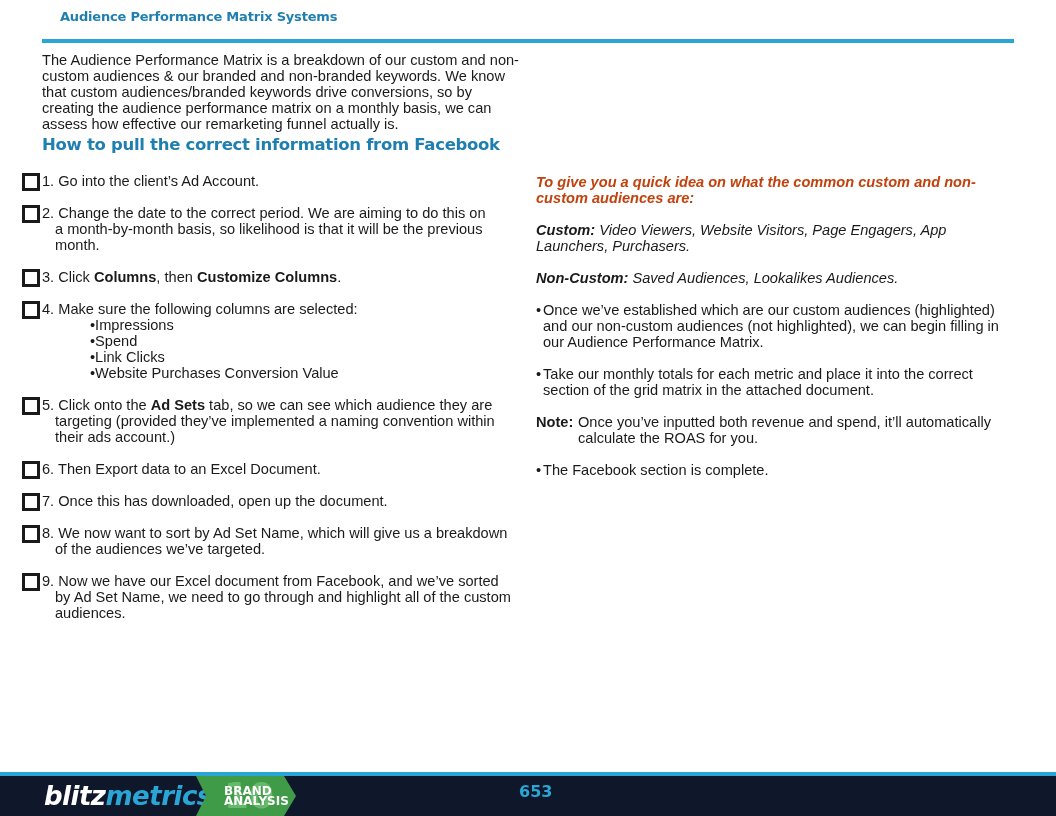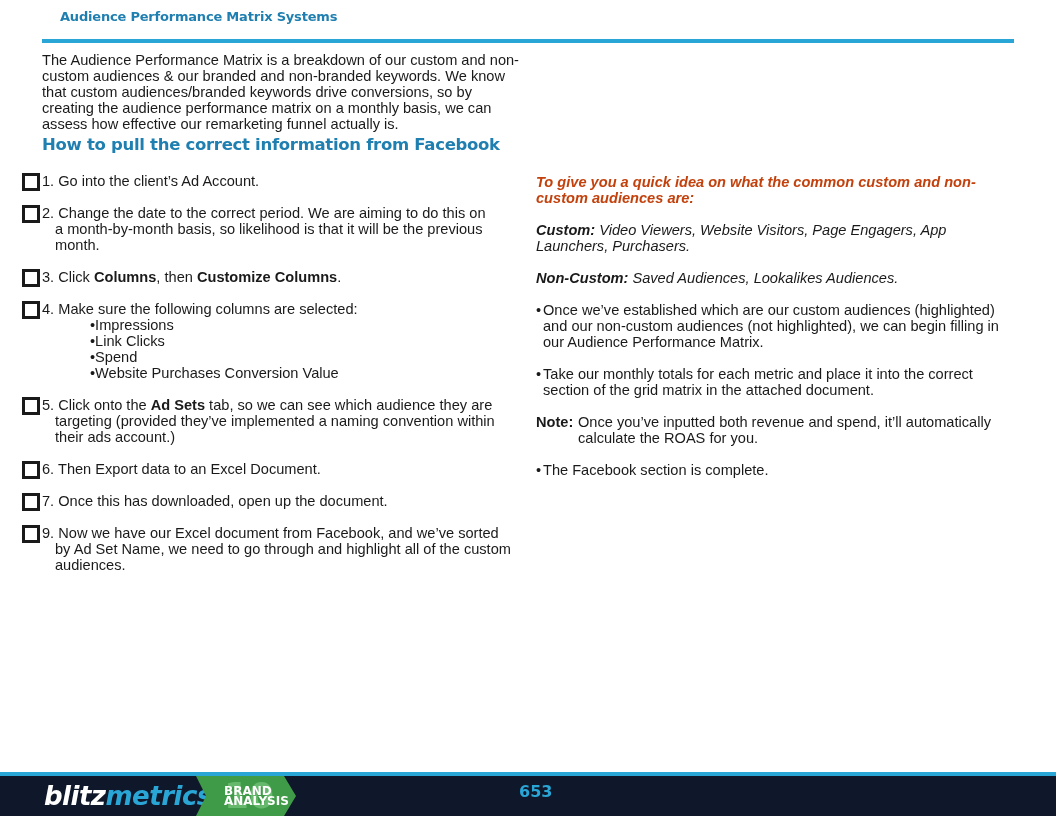--- a/index.html
+++ b/index.html
@@ -100,37 +100,42 @@
   </div>
   <div class="step">
     <span class="checkbox"></span>
     <span class="line1"><span>3.</span> <span>Click </span><b>Columns</b><span>, then </span><b>Customize Columns</b><span>.</span></span>
   </div>
   <div class="step">
     <span class="checkbox"></span>
     <span class="line1"><span>4.</span> <span>Make sure the following columns are selected:</span></span>
     <ul class="sublist">
       <li>Impressions</li>
+      <li>Spend</li>
       <li>Link Clicks</li>
-      <li>Spend</li>
       <li>Website Purchases Conversion Value</li>
     </ul>
   </div>
   <div class="step">
     <span class="checkbox"></span>
     <span class="line1"><span>5.</span> <span>Click onto the </span><b>Ad Sets</b><span> tab, so we can see which audience they are</span></span>
     <span class="cont">targeting (provided they’ve implemented a naming convention within their ads account.)</span>
   </div>
   <div class="step">
     <span class="checkbox"></span>
     <span class="line1"><span>6.</span> <span>Then Export data to an Excel Document.</span></span>
   </div>
   <div class="step">
     <span class="checkbox"></span>
     <span class="line1"><span>7.</span> <span>Once this has downloaded, open up the document.</span></span>
+  </div>
+  <div class="step">
+    <span class="checkbox"></span>
+    <span class="line1"><span>8.</span> <span>We now want to sort by Ad Set Name, which will give us a breakdown</span></span>
+    <span class="cont">of the audiences we’ve targeted.</span>
   </div>
   <div class="step">
     <span class="checkbox"></span>
     <span class="line1"><span>9.</span> <span>Now we have our Excel document from Facebook, and we’ve sorted</span></span>
     <span class="cont">by Ad Set Name, we need to go through and highlight all of the custom audiences.</span>
   </div>
 </div>
 
 <div class="right">
   <div class="orange-note">To give you a quick idea on what the common custom and non-custom audiences are:</div>

